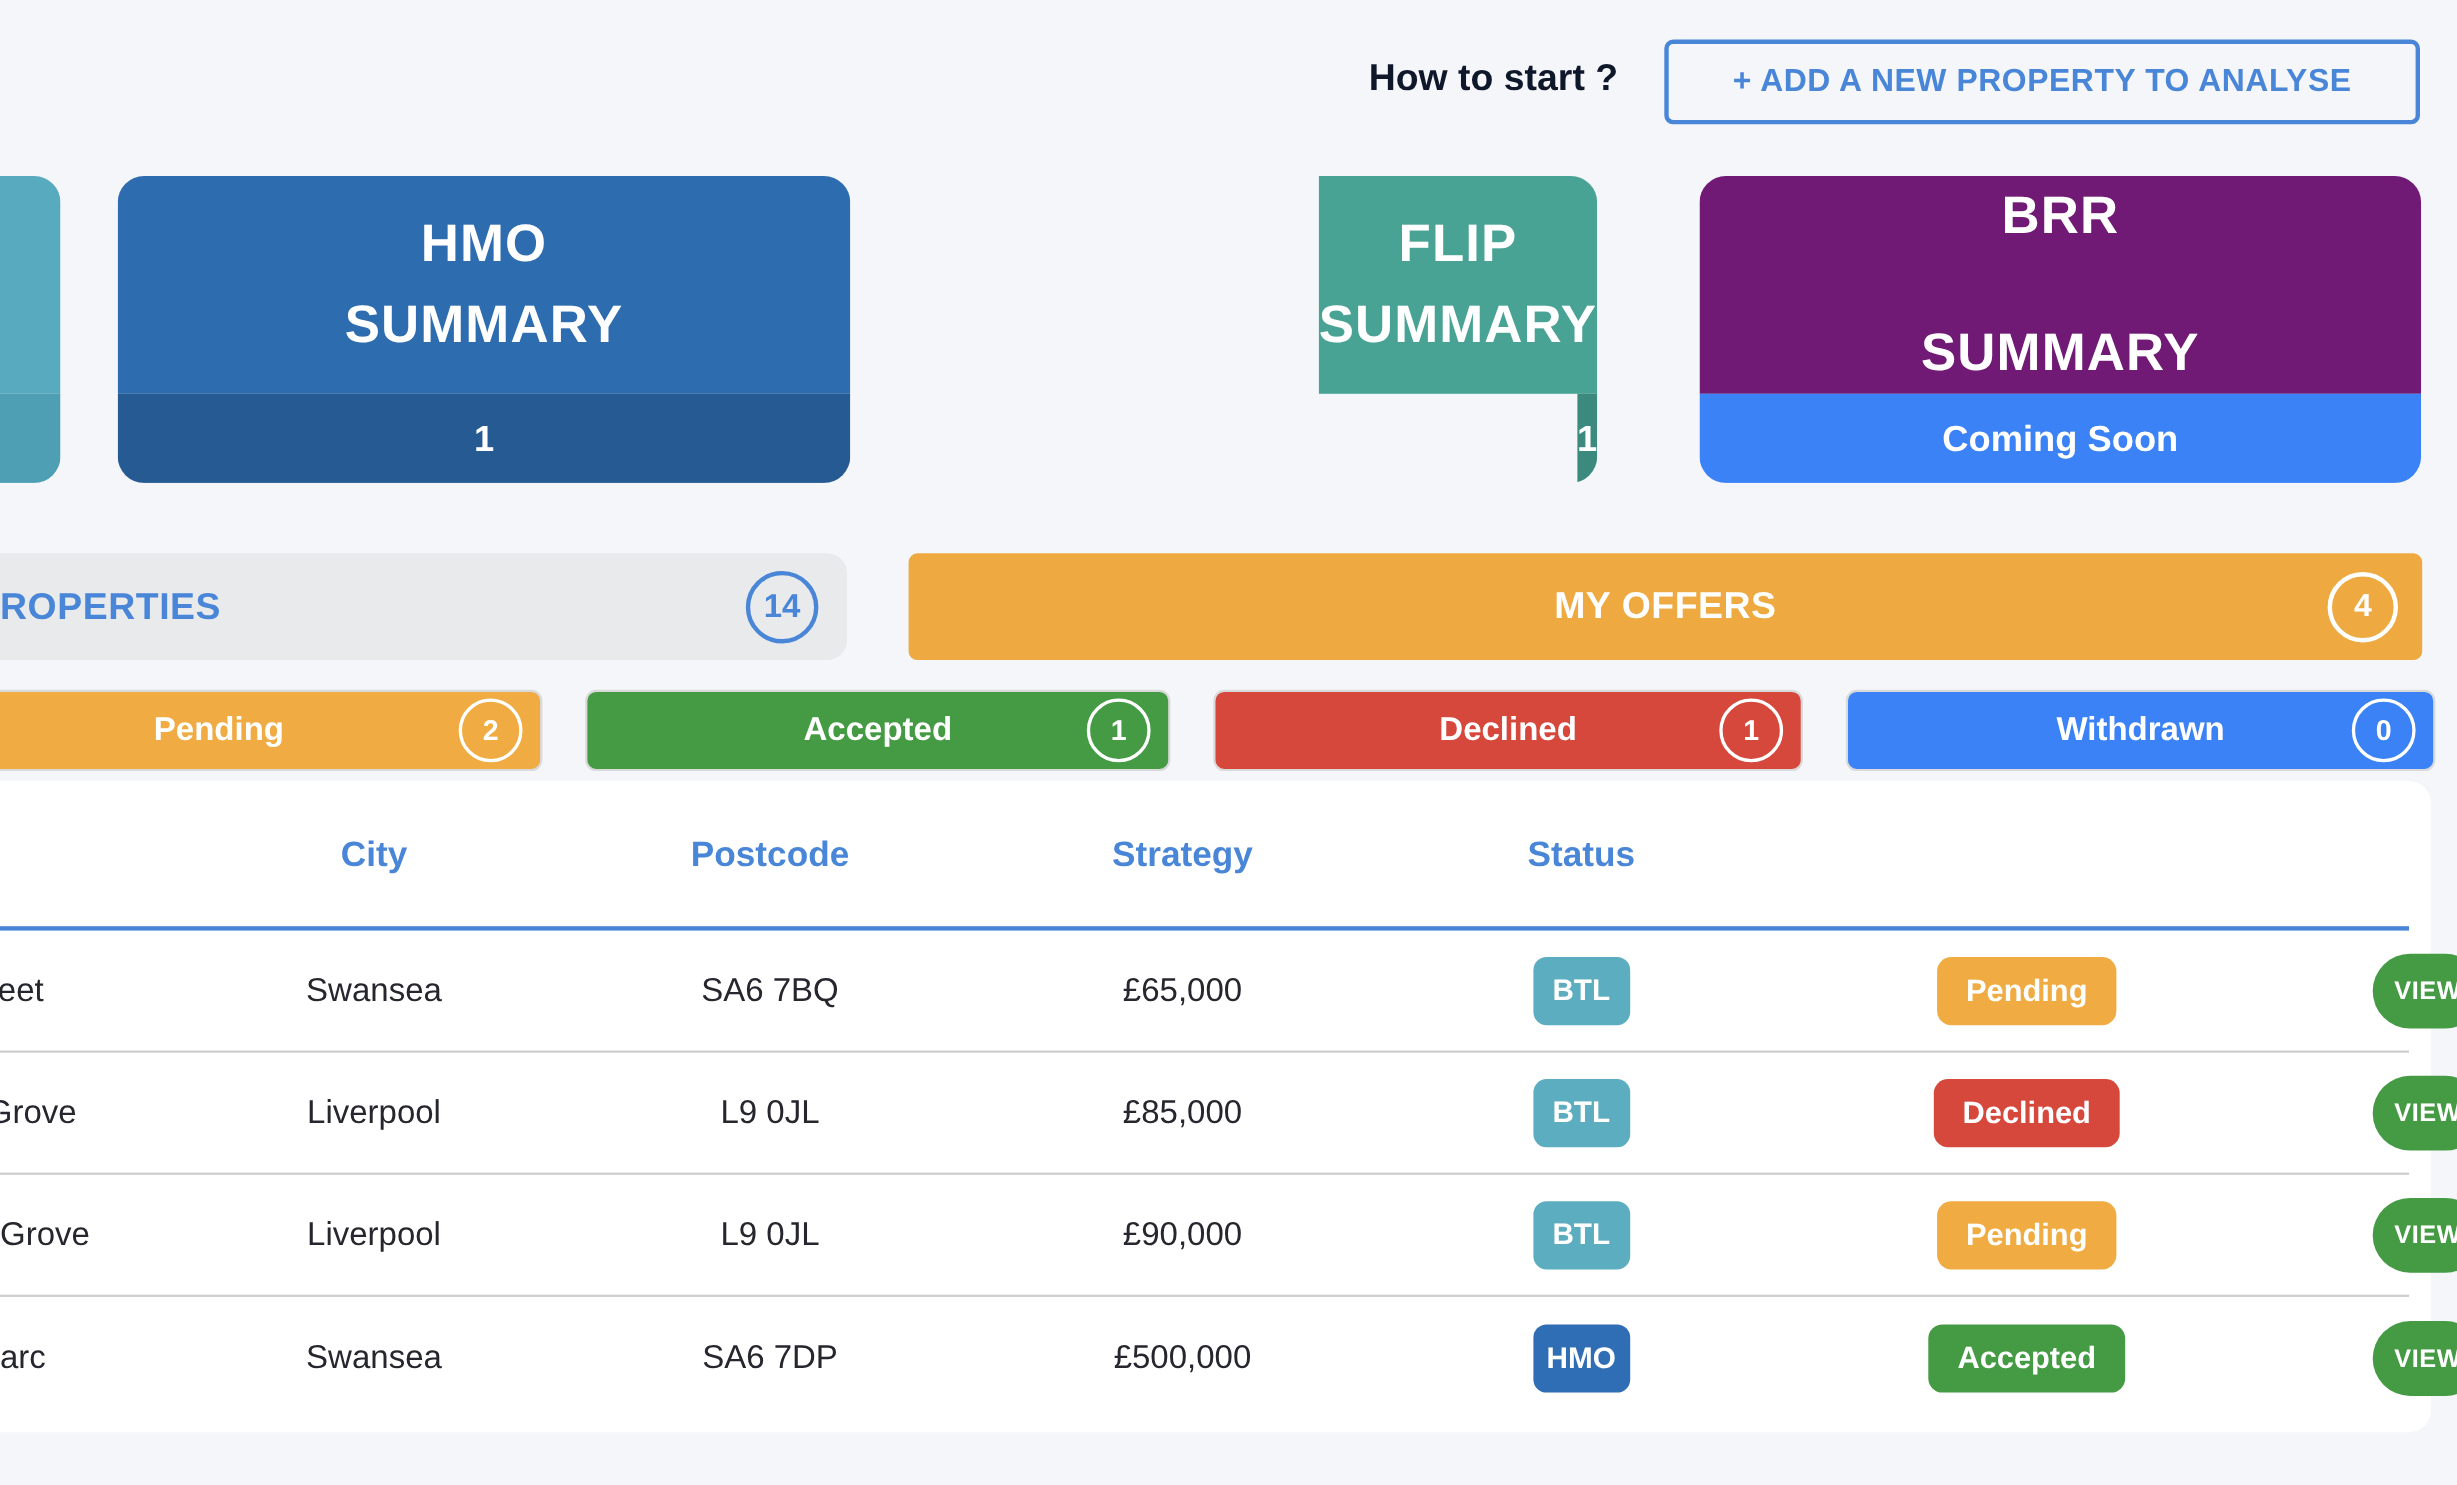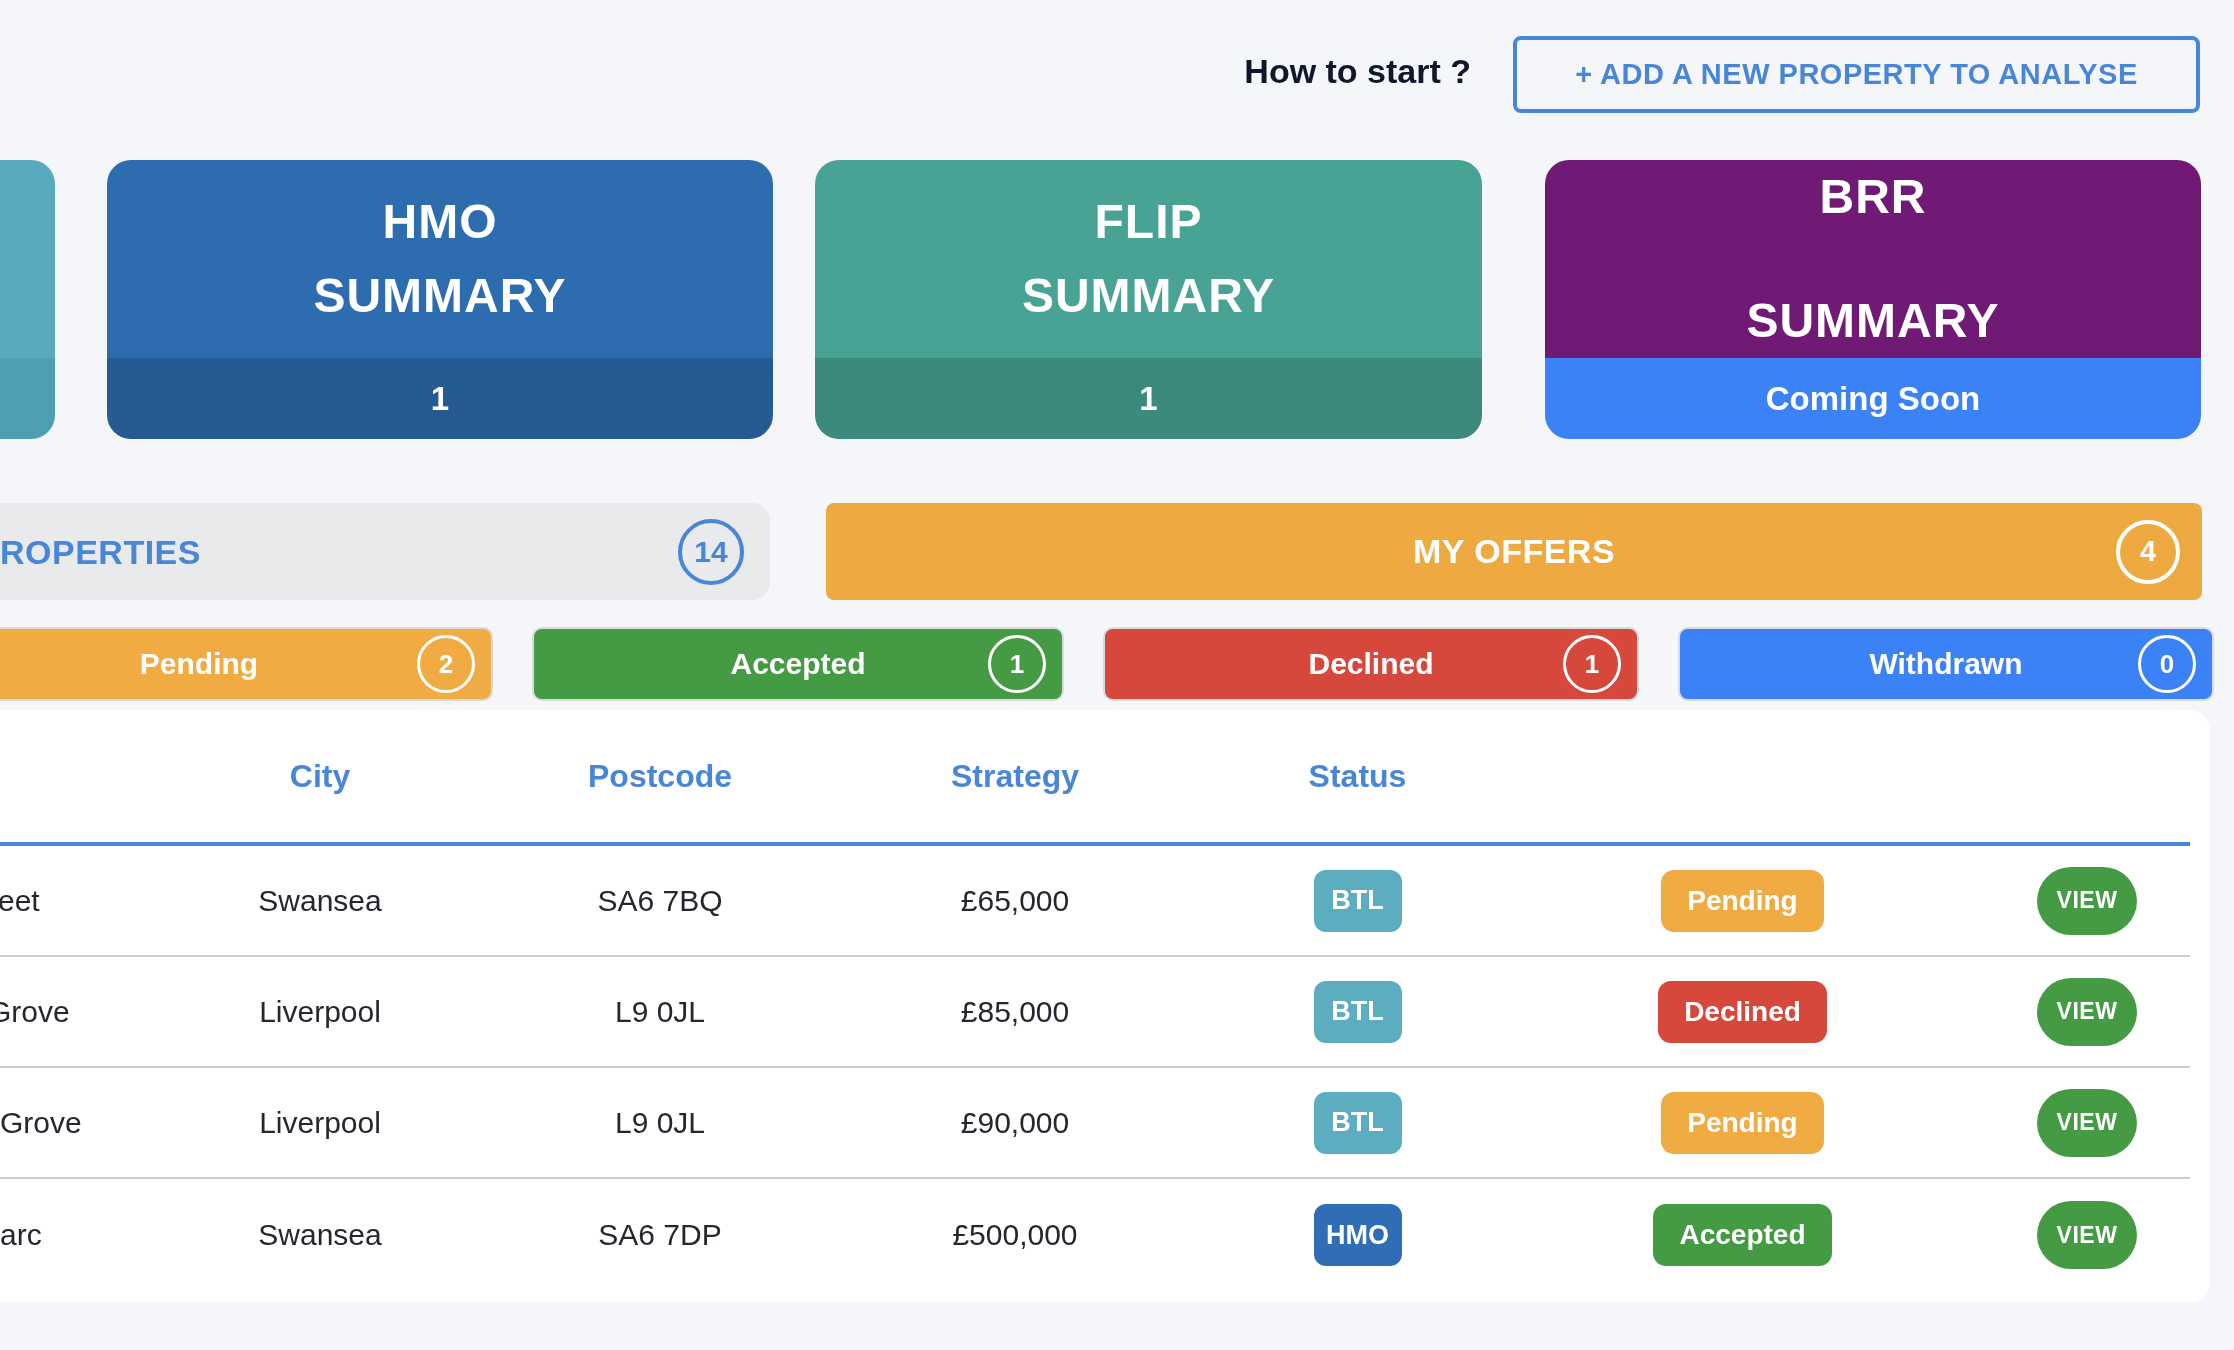--- a/index.html
+++ b/index.html
@@ -12,21 +12,21 @@
   .add-btn{position:absolute;top:36px;left:1513px;width:687px;height:77px;box-sizing:border-box;
            border:4px solid #4a86d8;border-radius:8px;background:transparent;color:#4a86d8;
            font-size:29px;font-weight:700;display:flex;align-items:center;justify-content:center;
            letter-spacing:.5px;white-space:nowrap;cursor:pointer;font-family:"Liberation Sans",sans-serif;}
 
   
   .card{position:absolute;top:160px;height:279px;border-radius:24px;overflow:hidden;
         display:flex;flex-direction:column;color:#fff;cursor:pointer;}
   .card-partial{left:-110px;width:165px;}
   .card-hmo{left:107px;width:666px;}
-  .card-flip{left:815px;width:667px;}
+  .card-flip{left:785px;width:667px;align-items:flex-end;}
   .card-brr{left:1545px;width:656px;}
   .card-top{flex:1;display:flex;flex-direction:column;align-items:center;justify-content:center;}
   .card-line{font-size:48px;font-weight:700;letter-spacing:1px;line-height:1.55;}
   .card-footer{height:81px;display:flex;align-items:center;justify-content:center;
                font-size:33px;font-weight:700;}
 
   
   .tab-props{position:absolute;left:-200px;top:503px;width:970px;height:97px;background:#e9eaec;
              border-radius:18px;cursor:pointer;}
   .tab-props .tab-label{position:absolute;left:200px;top:50%;transform:translateY(-50%);
@@ -53,21 +53,21 @@
   .f-pending{left:-150px;width:643px;padding-left:55px;}
   .f-accepted{left:532px;width:532px;}
   .f-declined{left:1103px;width:536px;}
   .f-withdrawn{left:1678px;width:536px;}
 
   
   .panel{position:absolute;left:0;top:710px;width:2210px;height:592px;background:#ffffff;
          border-radius:0 20px 20px 0;}
   .t-inner{width:2190px;}
   .t-grid{display:grid;grid-template-columns:100px 440px 240px 470px 215px 555px 170px;
-          align-items:center;}
+          align-items:center;gap:20px;}
   .t-head{height:132px;border-bottom:4px solid #4a86d8;}
   .t-head .h-cell{font-size:32px;font-weight:700;color:#4a86d8;text-align:center;}
   .t-row{height:109px;border-bottom:2px solid #cdcdcd;}
   .t-row:last-child{border-bottom:none;height:112px;}
   .cell{font-size:30px;font-weight:500;color:#26262e;text-align:center;white-space:nowrap;}
   .addr{text-align:left;overflow:visible;}
   .t-row:nth-child(2) .addr span,.t-row:nth-child(3) .addr span{margin-left:-12px;display:inline-block;}
   .chip{justify-self:center;height:62px;display:flex;align-items:center;justify-content:center;
         color:#fff;font-weight:700;border-radius:12px;}
   .chip-strategy{width:88px;font-size:27px;}

